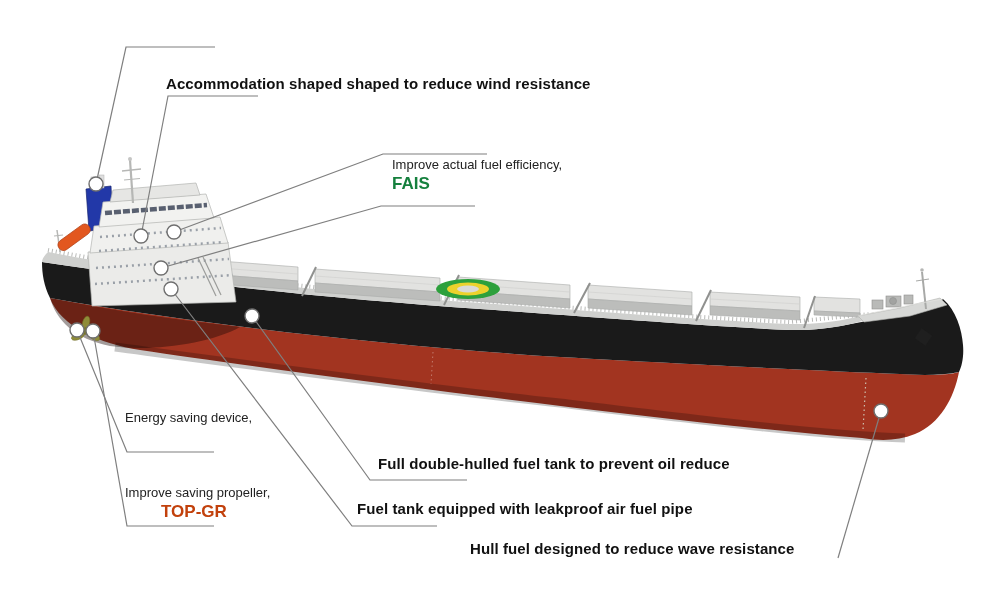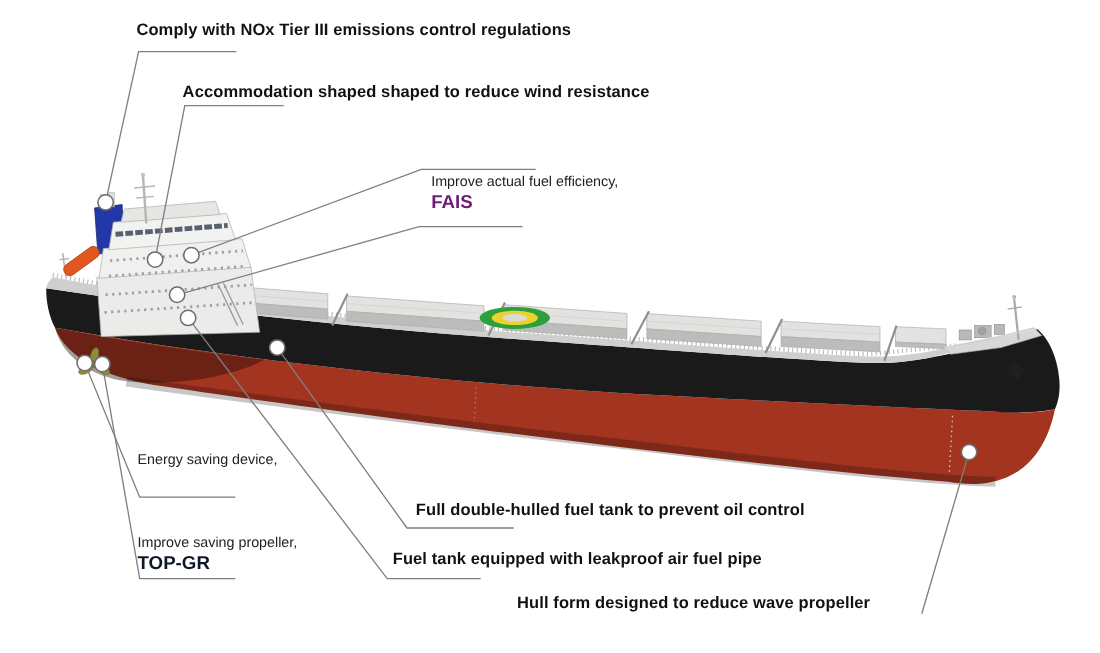--- a/index.html
+++ b/index.html
@@ -179,38 +179,37 @@
       <circle cx="174" cy="232" r="7" stroke="#6f6f6f"></circle>
       <circle cx="161" cy="268" r="7" stroke="#6f6f6f"></circle>
       <circle cx="171" cy="289" r="7" stroke="#6f6f6f"></circle>
       <circle cx="252" cy="316" r="7" stroke="#6f6f6f"></circle>
       <circle cx="77" cy="330" r="7" stroke="#6f6f6f"></circle>
       <circle cx="93" cy="331" r="7" stroke="#6f6f6f"></circle>
       <circle cx="881" cy="411" r="7" stroke="#6f6f6f"></circle>
     </g>
   </svg>
 
-  <div class="lbl" style="left:124px; top:19px;">Comply with NOx Tier III emissions control regulations</div>
 
   <div class="lbl" style="left:166px; top:75px;">Accommodation shaped shaped to reduce wind resistance</div>
 
   <div class="sub-lbl" style="left:392px; top:117px;margin-top:40px;">
     <span>Improve actual fuel efficiency,</span>
-    <span class="feature-name" style="color: #701a75;">FAIS</span>
+    <span class="feature-name" style="color: #15803d;">FAIS</span>
   </div>
 
 
   <div class="sub-lbl" style="left:125px; top:410px;">
     <span>Energy saving device,</span>
   </div>
 
   <div class="sub-lbl" style="left:125px; top:485px;">
     <span>Improve saving propeller,</span>
-    <span class="feature-name" style="color: #0f172a;">TOP-GR</span>
+    <span class="feature-name" style="color: #c2410c; padding-left: 36px;">TOP-GR</span>
   </div>
 
-  <div class="lbl" style="left:378px; top:455px;">Full double-hulled fuel tank to prevent oil control</div>
+  <div class="lbl" style="left:378px; top:455px;">Full double-hulled fuel tank to prevent oil reduce</div>
 
   <div class="lbl" style="left:357px; top:500px;">Fuel tank equipped with leakproof air fuel pipe</div>
 
-  <div class="lbl" style="left:470px; top:540px;">Hull form designed to reduce wave propeller</div>
+  <div class="lbl" style="left:470px; top:540px;">Hull fuel designed to reduce wave resistance</div>
 
 </div>
 
 </body></html>

